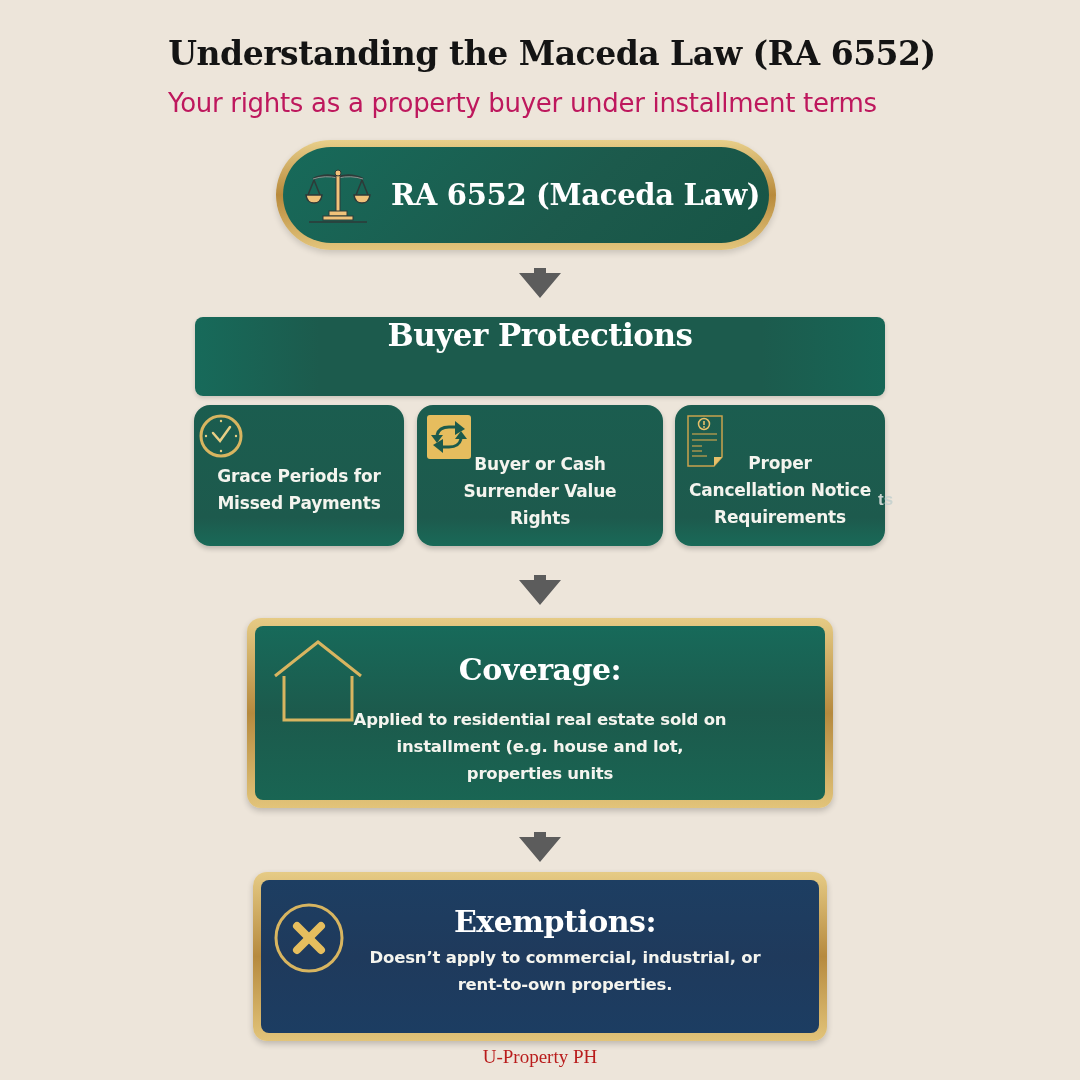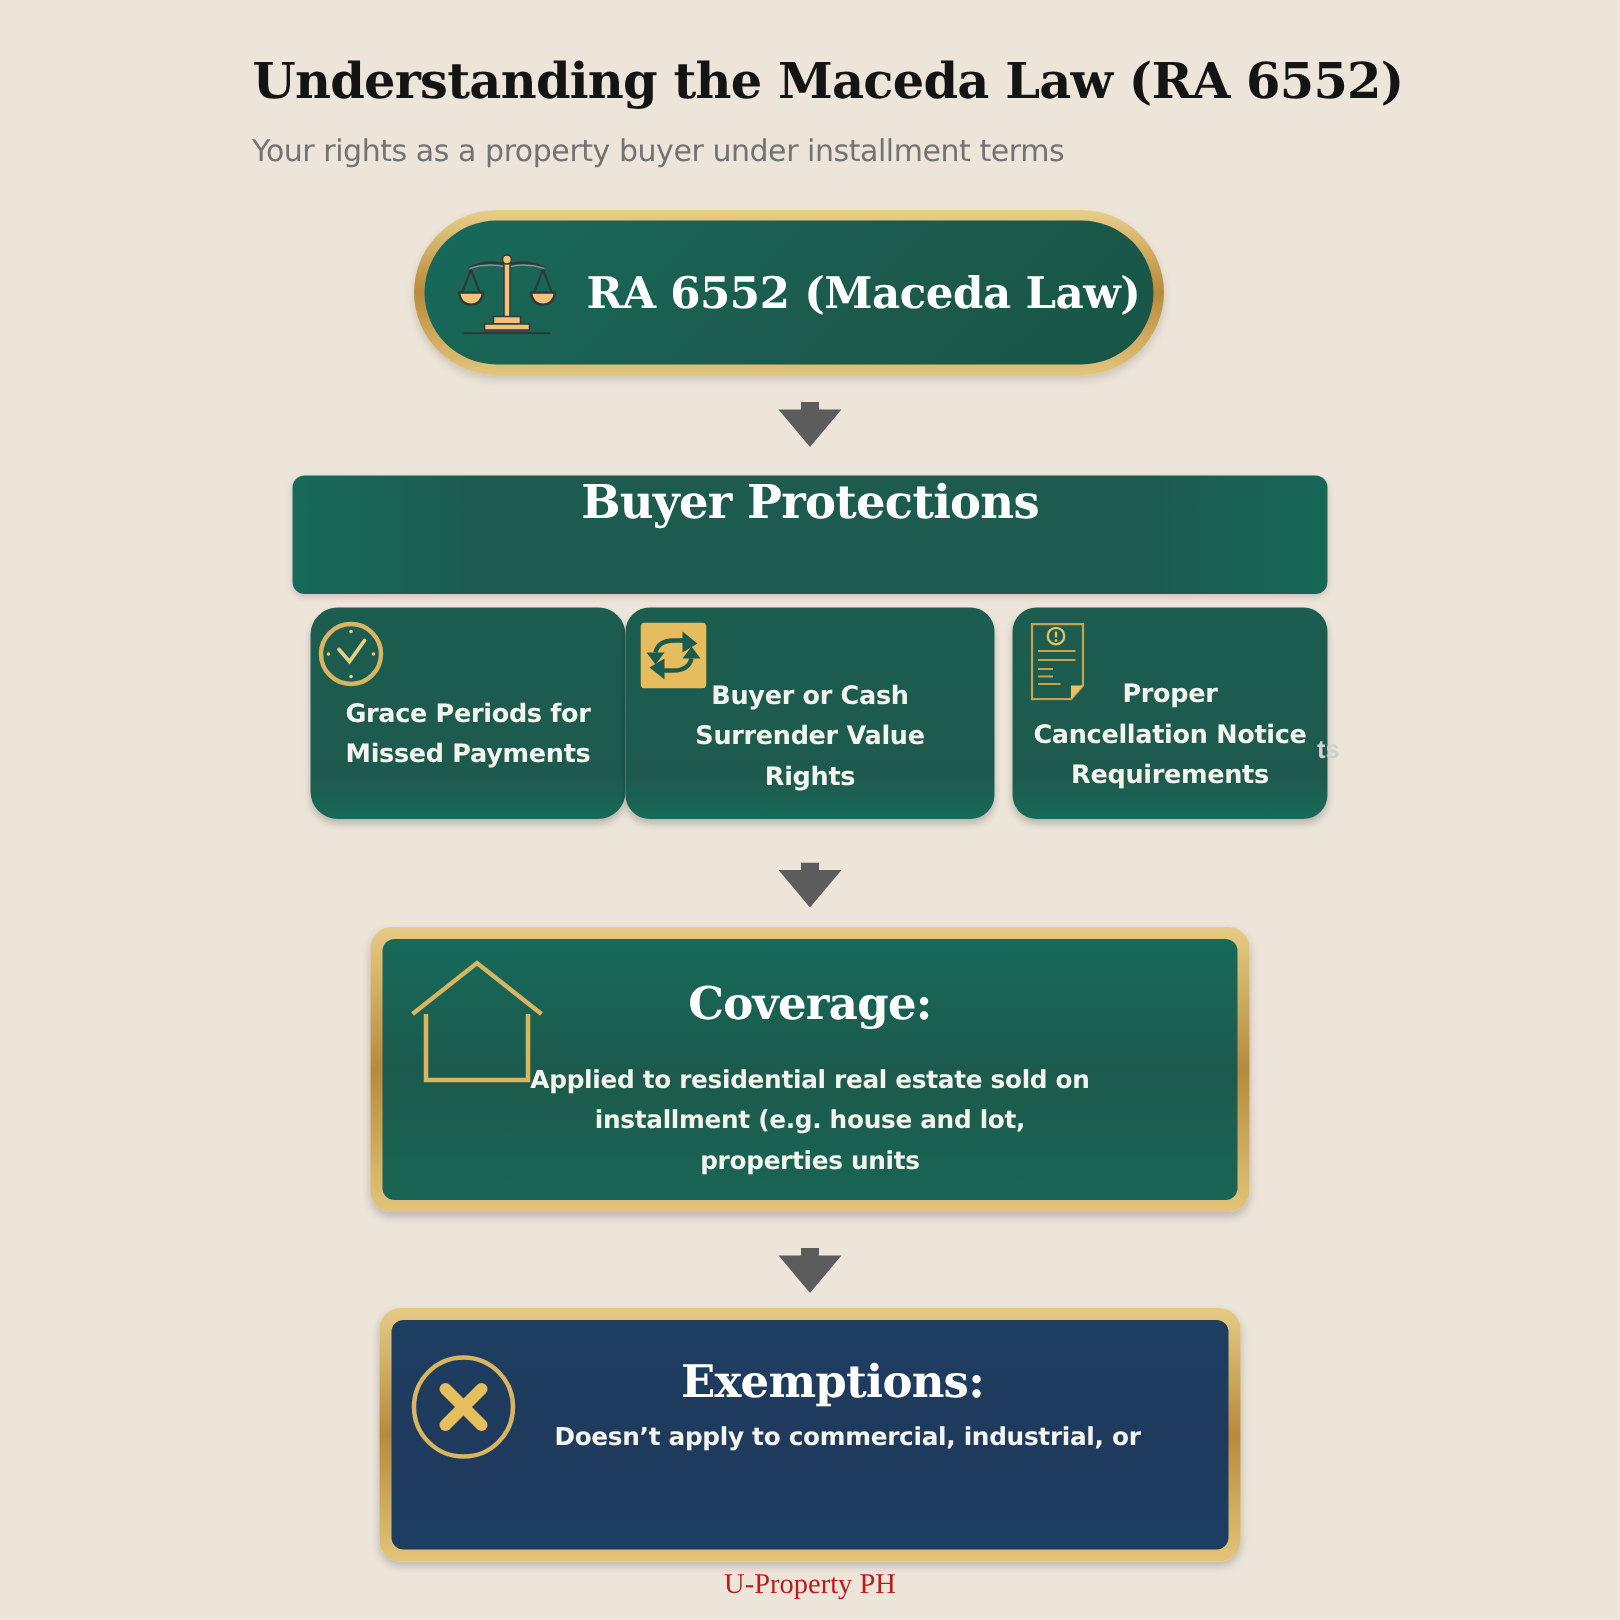--- a/index.html
+++ b/index.html
@@ -12,21 +12,21 @@
   .title {
     position: absolute; left: 0; width: 1104px; top: 34px;
     text-align: center;
     font-family: "DejaVu Serif", serif;
     font-weight: bold; font-size: 33px; color: #141414;
     letter-spacing: -0.5px;
   }
   .subtitle {
     position: absolute; left: 168px; top: 88px;
     font-family: "DejaVu Sans", sans-serif;
-    font-size: 20px; color: #737373; font-weight: normal;
+    font-size: 26px; color: #be185d; font-weight: normal;
     letter-spacing: -0.3px;
   }
   .pill {
     position: absolute; left: 276px; top: 140px; width: 500px; height: 110px;
     border-radius: 55px;
     background: linear-gradient(180deg, #e8cf8a 0%, #b88a3c 50%, #e3c57c 100%);
     padding: 7px;
     box-shadow: 0 3px 6px rgba(0,0,0,0.15);
   }
   .pill-inner {
@@ -123,21 +123,21 @@
 </div>
 
 <svg class="arrow" style="left:517px; top:268px;" viewBox="0 0 46 30">
   <polygon points="17,0 29,0 29,5 44,5 23,30 2,5 17,5" fill="#5c5c5c"></polygon>
 </svg>
 
 <div class="banner">
   <span class="banner-text">Buyer Protections</span>
 </div>
 
-<div class="card" style="left:207px; width:210px;border-radius:18px;">
+<div class="card" style="left:194px; width:210px;">
   <svg class="card-icon" style="left:4px; top:8px;" width="46" height="46" viewBox="0 0 46 46">
     <circle cx="23" cy="23" r="20" fill="none" stroke="#d8b560" stroke-width="3"></circle>
     <polyline points="15,20 22,28 32,14" fill="none" stroke="#e8cf85" stroke-width="2.5" stroke-linecap="round"></polyline>
     <circle cx="23" cy="8" r="1.2" fill="#e8cf85"></circle>
     <circle cx="23" cy="38" r="1.2" fill="#e8cf85"></circle>
     <circle cx="8" cy="23" r="1.2" fill="#e8cf85"></circle>
     <circle cx="38" cy="23" r="1.2" fill="#e8cf85"></circle>
   </svg>
   <div class="card-text" style="top:58px;">
     <div>Grace Periods for</div>
@@ -209,17 +209,18 @@
 <div class="box exempt" style="left:253px; top:872px; width:574px; height:169px;">
   <div class="box-inner">
     <svg style="position:absolute; left:12px; top:22px;" width="72" height="72" viewBox="0 0 72 72">
       <circle cx="36" cy="36" r="33" fill="none" stroke="#d8b560" stroke-width="3"></circle>
       <line x1="24" y1="24" x2="48" y2="48" stroke="#e6be5e" stroke-width="8" stroke-linecap="round"></line>
       <line x1="48" y1="24" x2="24" y2="48" stroke="#e6be5e" stroke-width="8" stroke-linecap="round"></line>
     </svg>
     <div class="box-title" style="top:24px; left:30px;">Exemptions:</div>
     <div class="box-text" style="left:50px; right:0; top:64px;">
       <div>Doesn’t apply to commercial, industrial, or</div>
+      <div>rent-to-own properties.</div>
     </div>
   </div>
 </div>
 
 <div class="footer">U-Property PH</div>
 
 </body></html>

